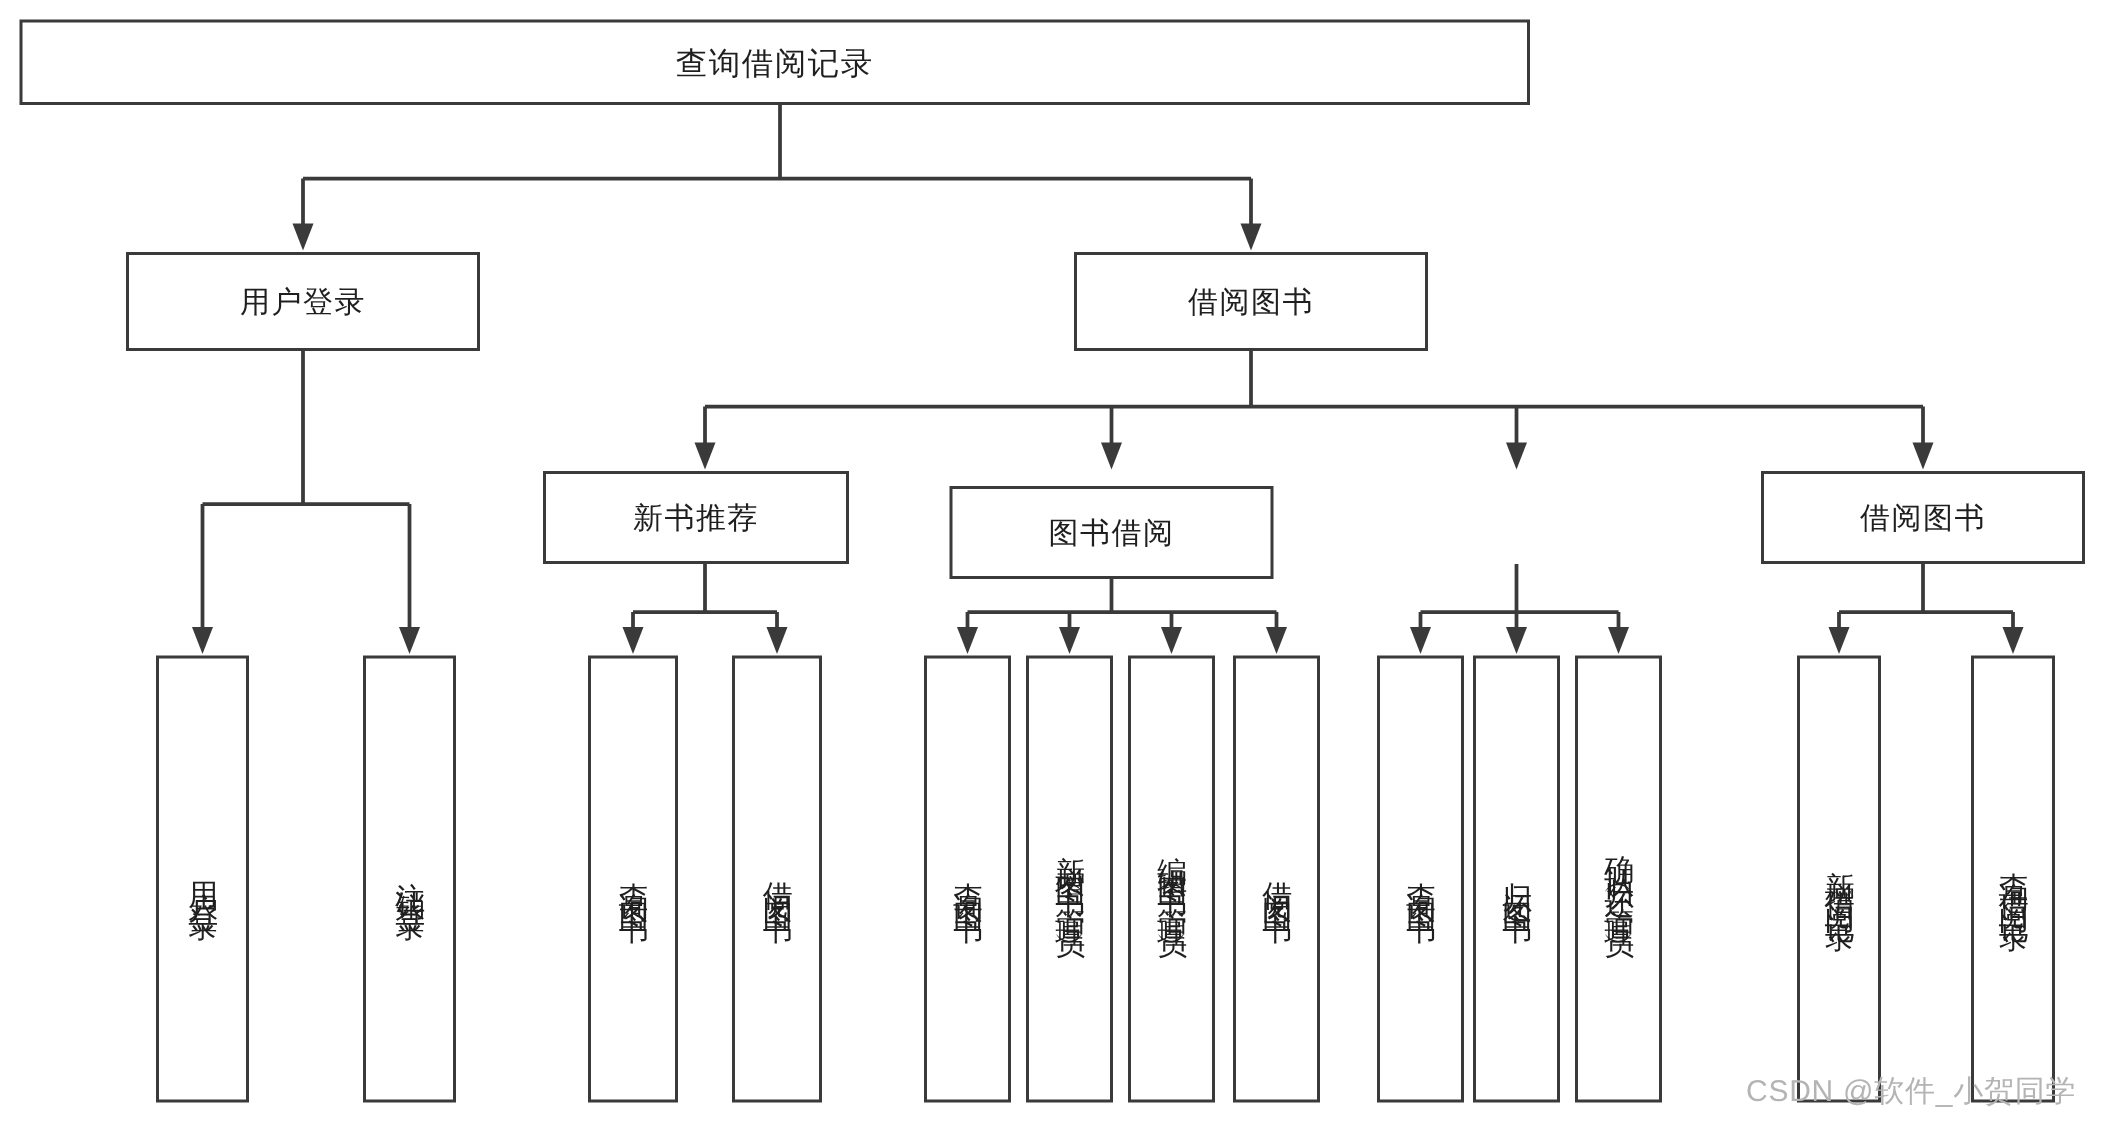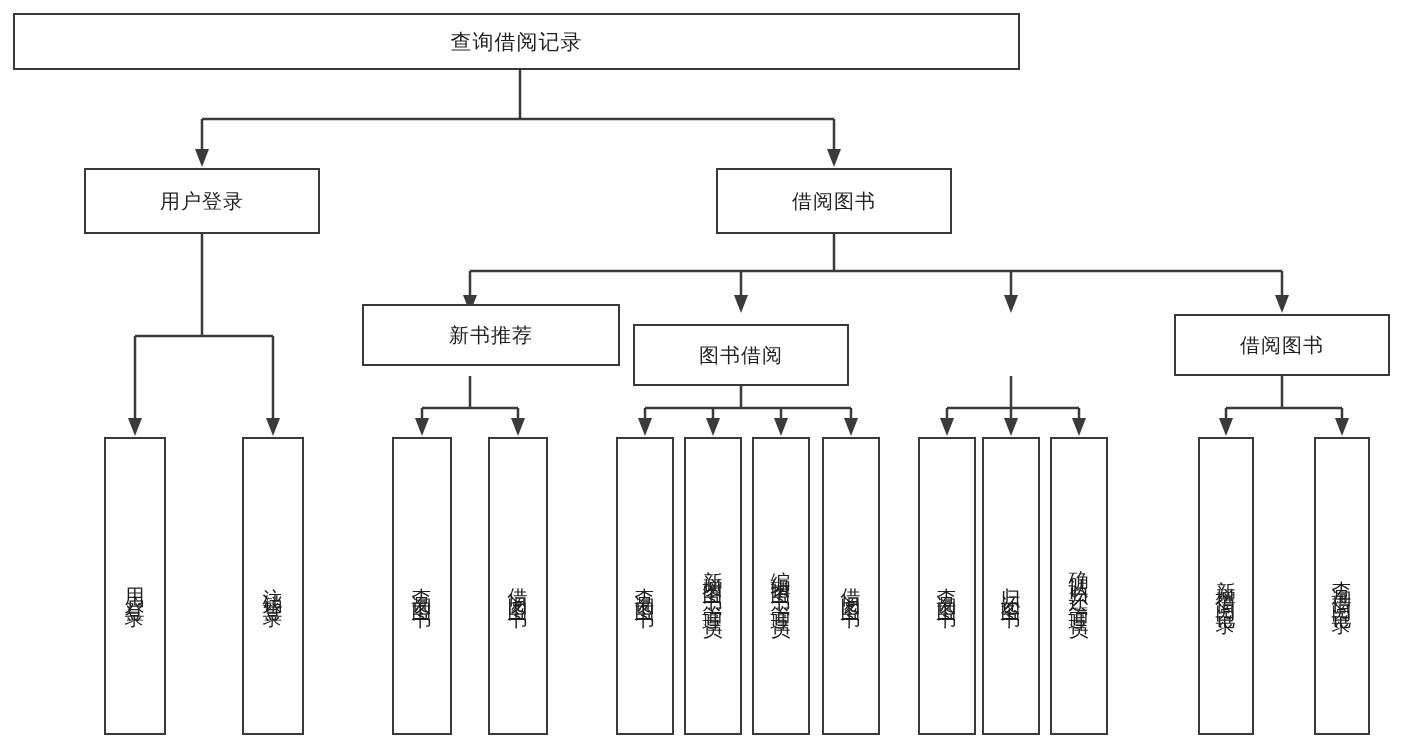--- a/index.html
+++ b/index.html
@@ -111,21 +111,21 @@
     <span>查询借阅记录</span>
   </div>
 
   <div class="box h" style="left:84px;top:168px;width:236px;height:66px">
     <span>用户登录</span>
   </div>
   <div class="box h" style="left:716px;top:168px;width:236px;height:66px">
     <span>借阅图书</span>
   </div>
 
-  <div class="box h" style="left:362px;top:304px;width:258px;height:62px">
+  <div class="box h" style="left:362px;top:314px;width:204px;height:62px">
     <span>新书推荐</span>
   </div>
   <div class="box h" style="left:633px;top:324px;width:216px;height:62px">
     <span>图书借阅</span>
   </div>
   <div class="box h" style="left:1174px;top:314px;width:216px;height:62px">
     <span>借阅图书</span>
   </div>
 
   <div class="box v" style="left:104px;top:437px;width:62px;height:298px">
@@ -165,14 +165,15 @@
     <span>确认归还（管理员）</span>
   </div>
 
   <div class="box v" style="left:1198px;top:437px;width:56px;height:298px">
     <span>新增借阅记录</span>
   </div>
   <div class="box v" style="left:1314px;top:437px;width:56px;height:298px">
     <span>查询借阅记录</span>
   </div>
 
+  <div class="watermark">CSDN @软件_小贺同学</div>
 
 </div>
 
 </body></html>

